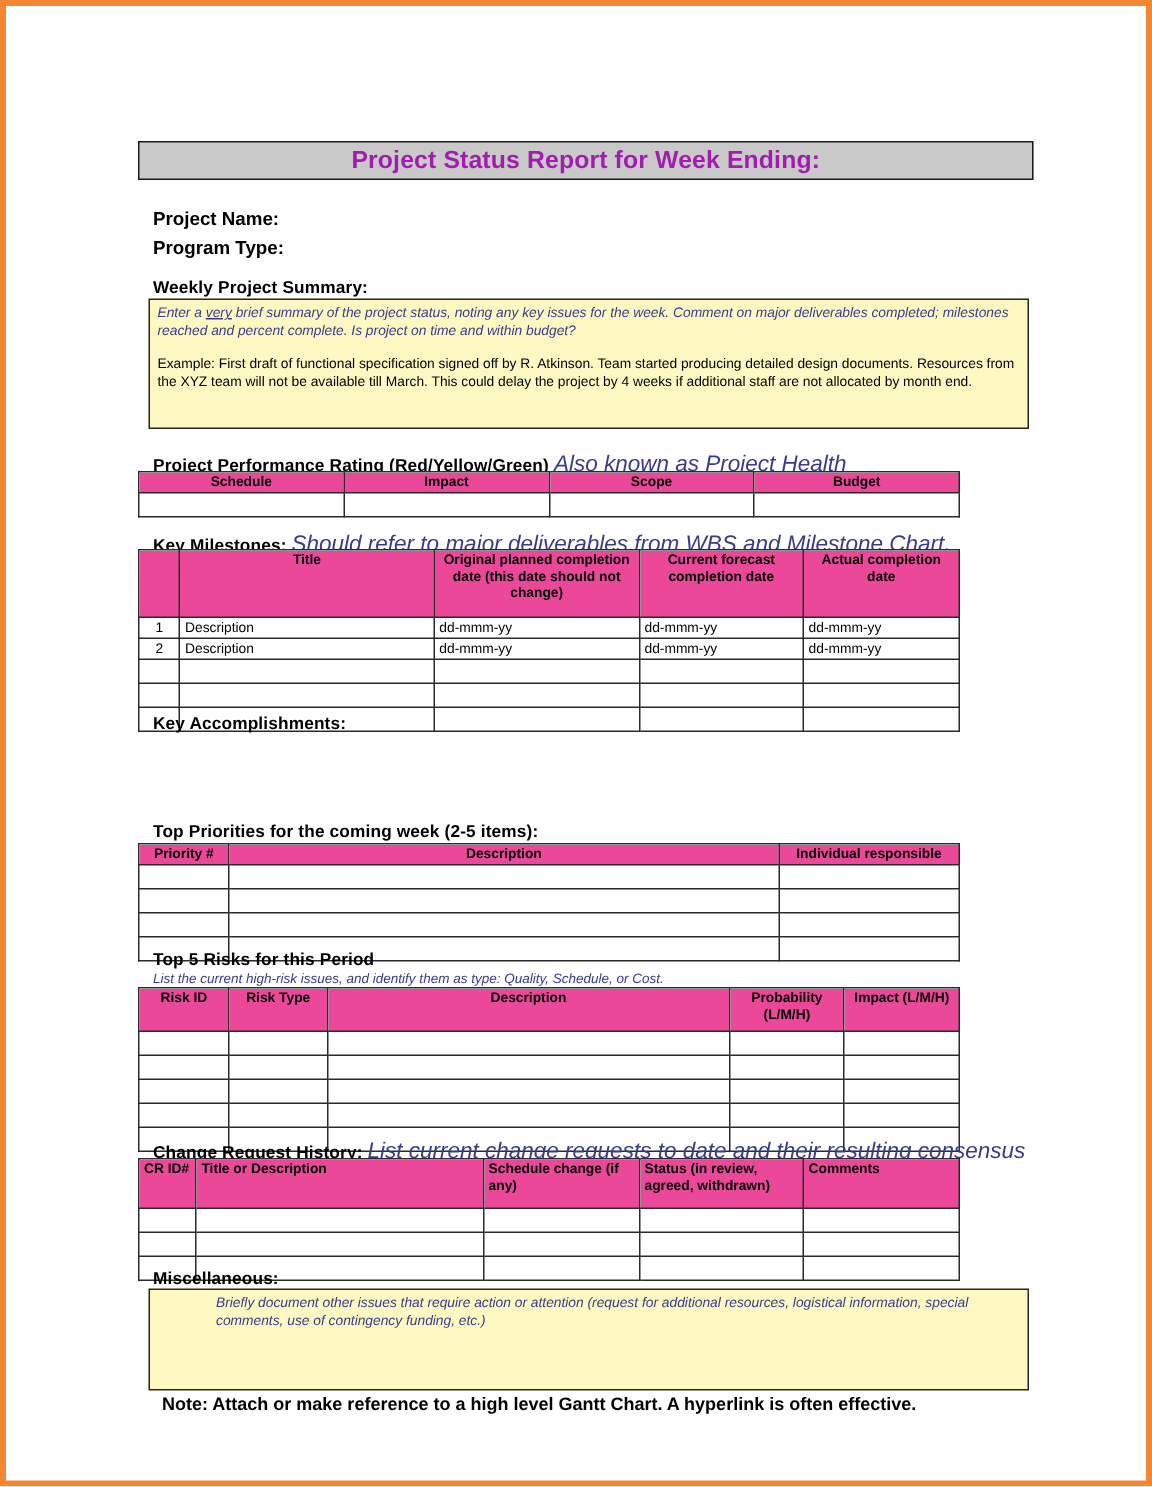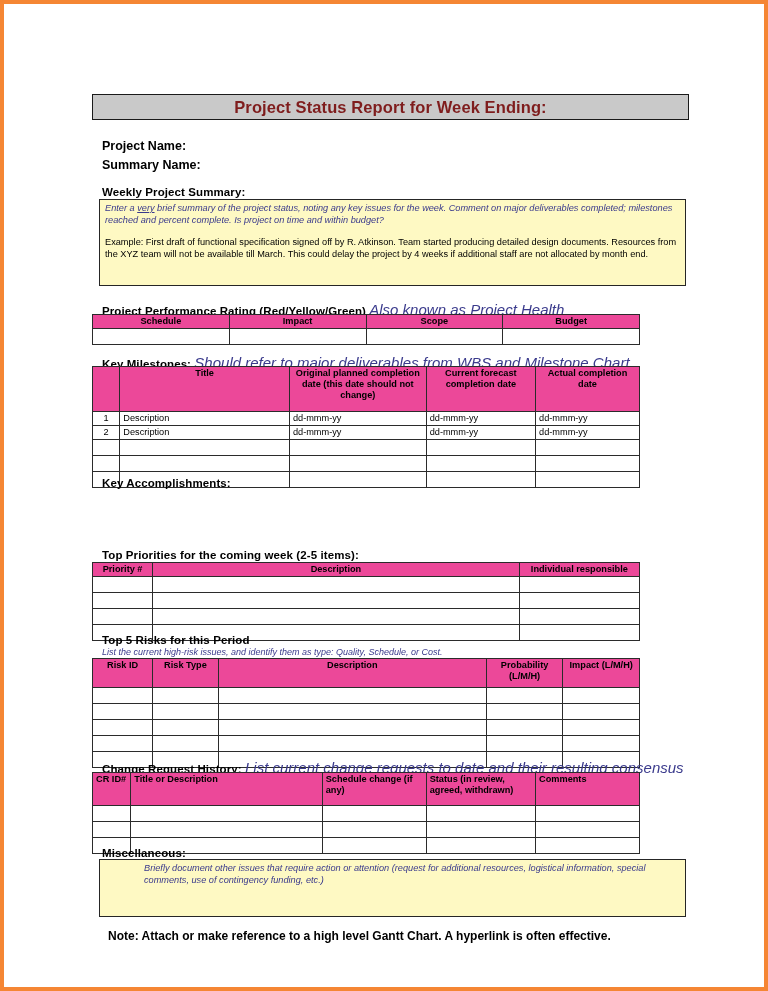--- a/index.html
+++ b/index.html
@@ -61,21 +61,21 @@
     background: #c9c9c9;
     border: 1.6px solid #1a1a1a;
     box-sizing: border-box;
     display: flex;
     align-items: center;
     justify-content: center;
   }
   #title-bar .t {
     font-size: 16.5px;
     font-weight: bold;
-    color: #7f1d1d;
+    color: #a21caf;
     letter-spacing: .1px;
   }
 
   
   #names {
     position: absolute;
     left: 14px;
     top: 133px;
     width: 580px;
     font-size: 12.5px;
@@ -140,21 +140,21 @@
 <div id="page">
   <div id="sheet">
 
     <div id="title-bar">
       <span class="t">Project Status Report for Week Ending:</span>
     </div>
 
     <div id="names">
       <div class="row">
         <div class="c1">Project Name:</div>
-        <div>Summary Name:</div>
+        <div>Program Type:</div>
       </div>
     </div>
 
     <div class="lbl sec-head" style="left:14px; top:182px;">Weekly Project Summary:</div>
 
     <div class="textbox" style="left:11px; top:195px; width:587px; height:87px;">
       <div class="hint-line" style="font-size:9.2px; line-height:11.5px;">
         <span>Enter a </span><u>very</u><span> brief summary of the project status, noting any key issues for the week. Comment on major deliverables completed; milestones reached and percent complete. Is project on time and within budget?</span>
       </div>
       <div style="height:11px;"></div>
@@ -395,20 +395,20 @@
           <td class="empty"></td>
           <td class="empty"></td>
           <td class="empty"></td>
           <td class="empty"></td>
         </tr>
       </tbody>
     </table>
 
     <div class="lbl sec-head" style="left:14px; top:843px;">Miscellaneous:</div>
 
-    <div class="textbox" style="left:11px; top:855px; width:587px; height:58px;padding-left:44px;">
+    <div class="textbox" style="left:11px; top:855px; width:587px; height:68px;padding-left:44px;">
       <div class="hint-line" style="font-size:9.2px; line-height:11.5px;">Briefly document other issues that require action or attention (request for additional resources, logistical information, special comments, use of contingency funding, etc.)</div>
     </div>
 
     <div id="note">Note: Attach or make reference to a high level Gantt Chart. A hyperlink is often effective.</div>
 
   </div>
 </div>
 
 </body></html>

